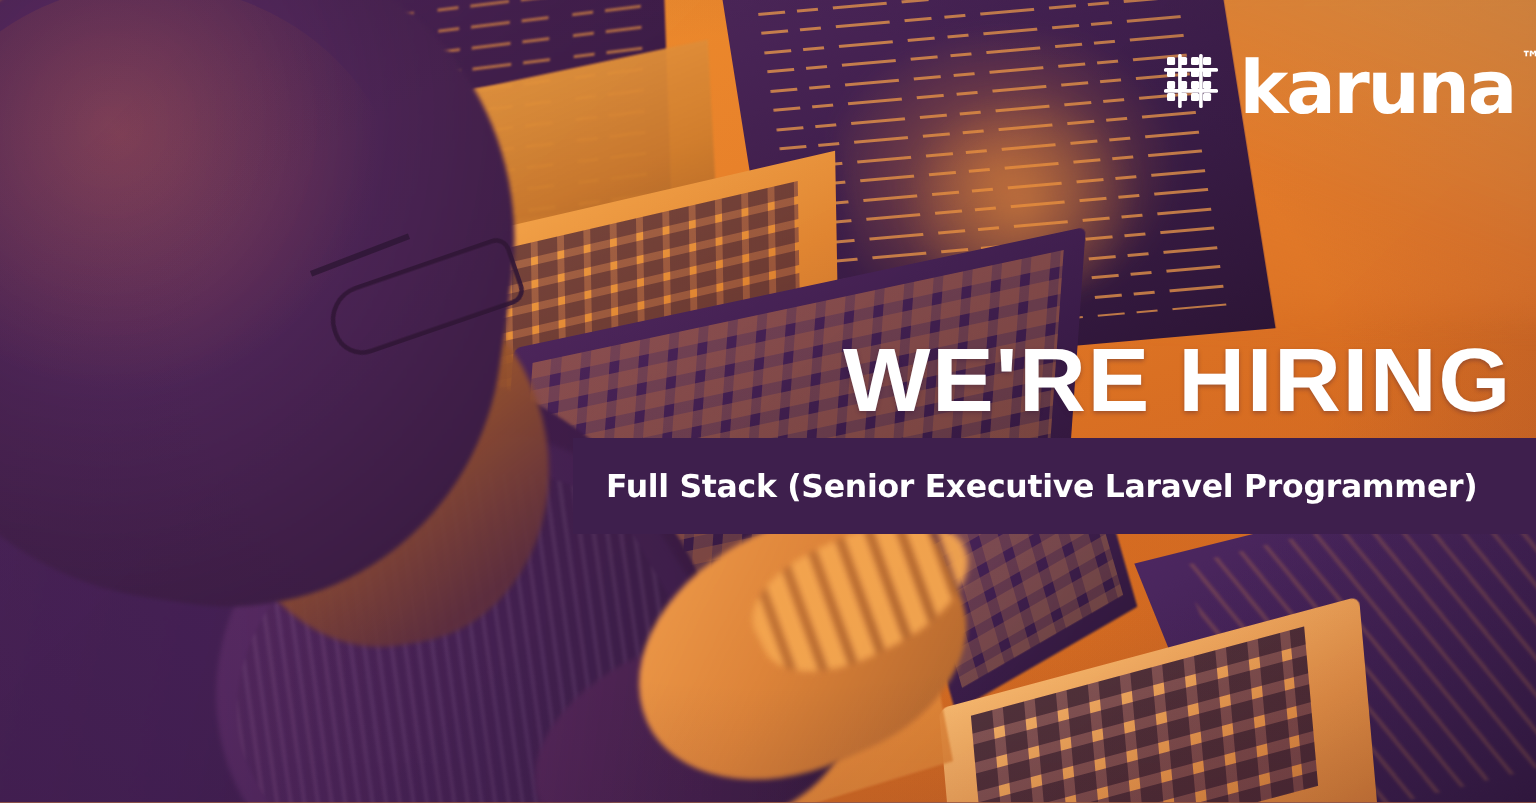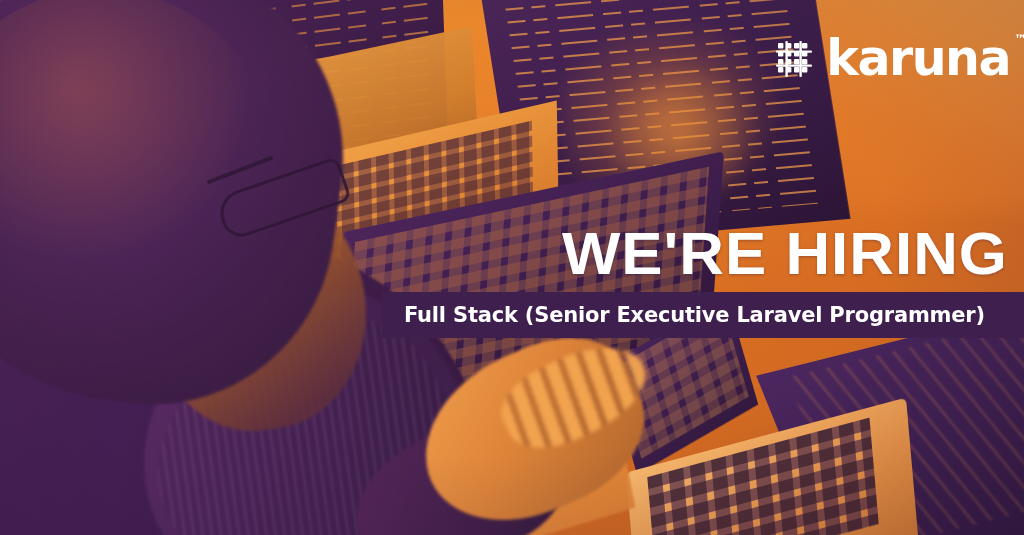--- a/index.html
+++ b/index.html
@@ -393,21 +393,21 @@
     background:radial-gradient(ellipse at 50% 45%, rgba(0,0,0,0) 52%, rgba(45,20,58,.22) 100%);
     pointer-events:none;
   }
 
   
   .logo {
     position:absolute;
     right:14px;
     top:36px;
     display:flex;
-    align-items:flex-end;
+    align-items:flex-start;
     gap:10px;
     z-index:20;
   }
   .logo-mark {
     width:40px; height:40px;
     display:block;
     flex:0 0 auto;
   }
   .logo-word {
     position:relative;
@@ -446,21 +446,21 @@
     text-shadow:0 1px 3px rgba(50,22,60,.35);
     z-index:20;
   }
 
   
   .job-bar {
     position:absolute;
     left:382px;
     right:0;
     top:292px;
-    height:46px;
+    height:64px;
     background:#3e1f4d;
     display:flex;
     align-items:center;
     z-index:20;
   }
   .job-title {
     color:#ffffff;
     font-family:"DejaVu Sans", sans-serif;
     font-weight:bold;
     font-size:21px;

